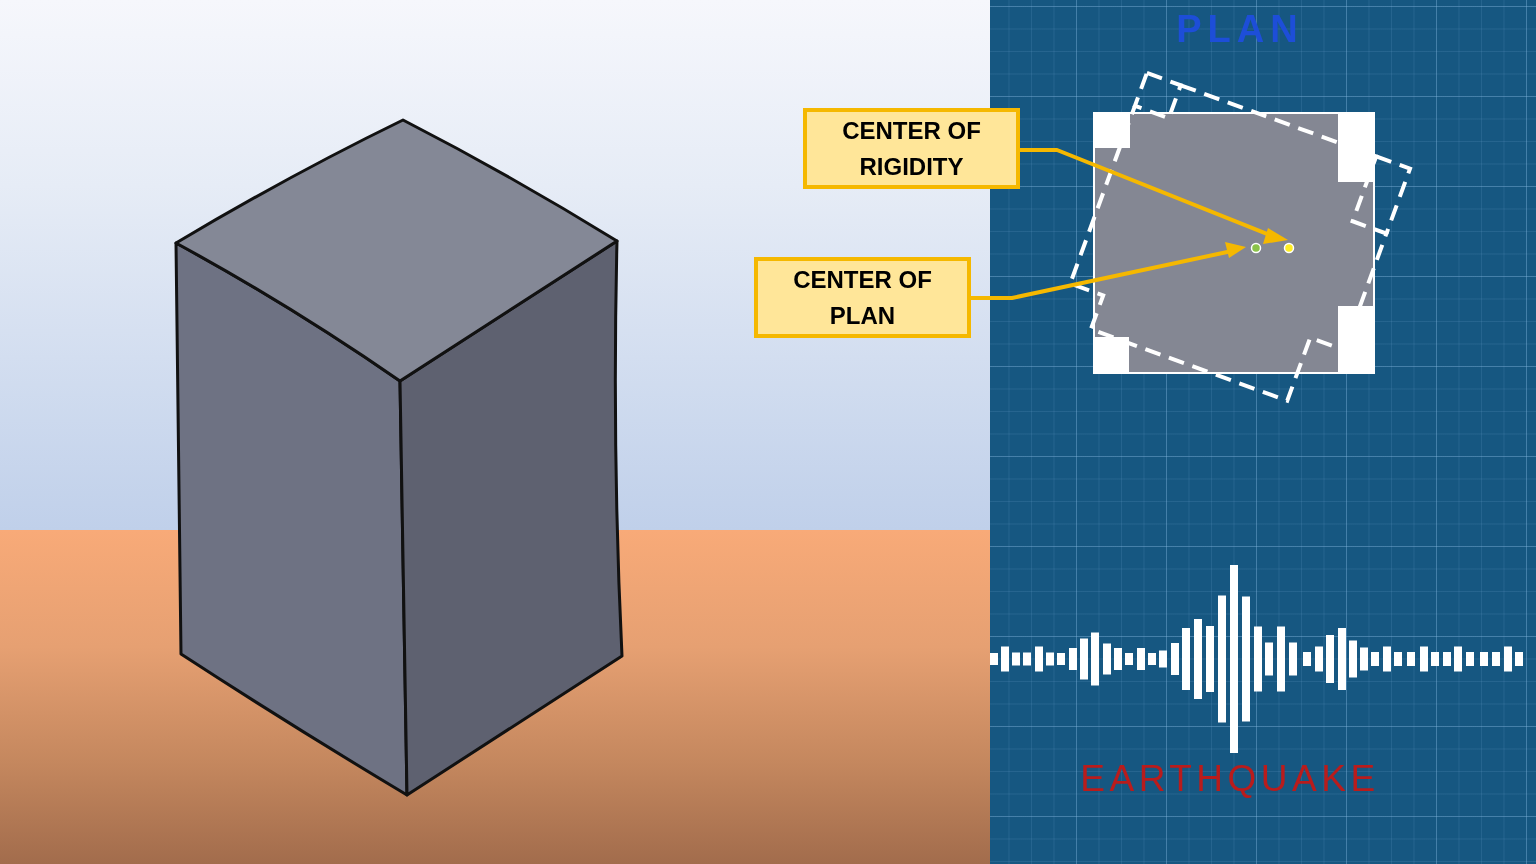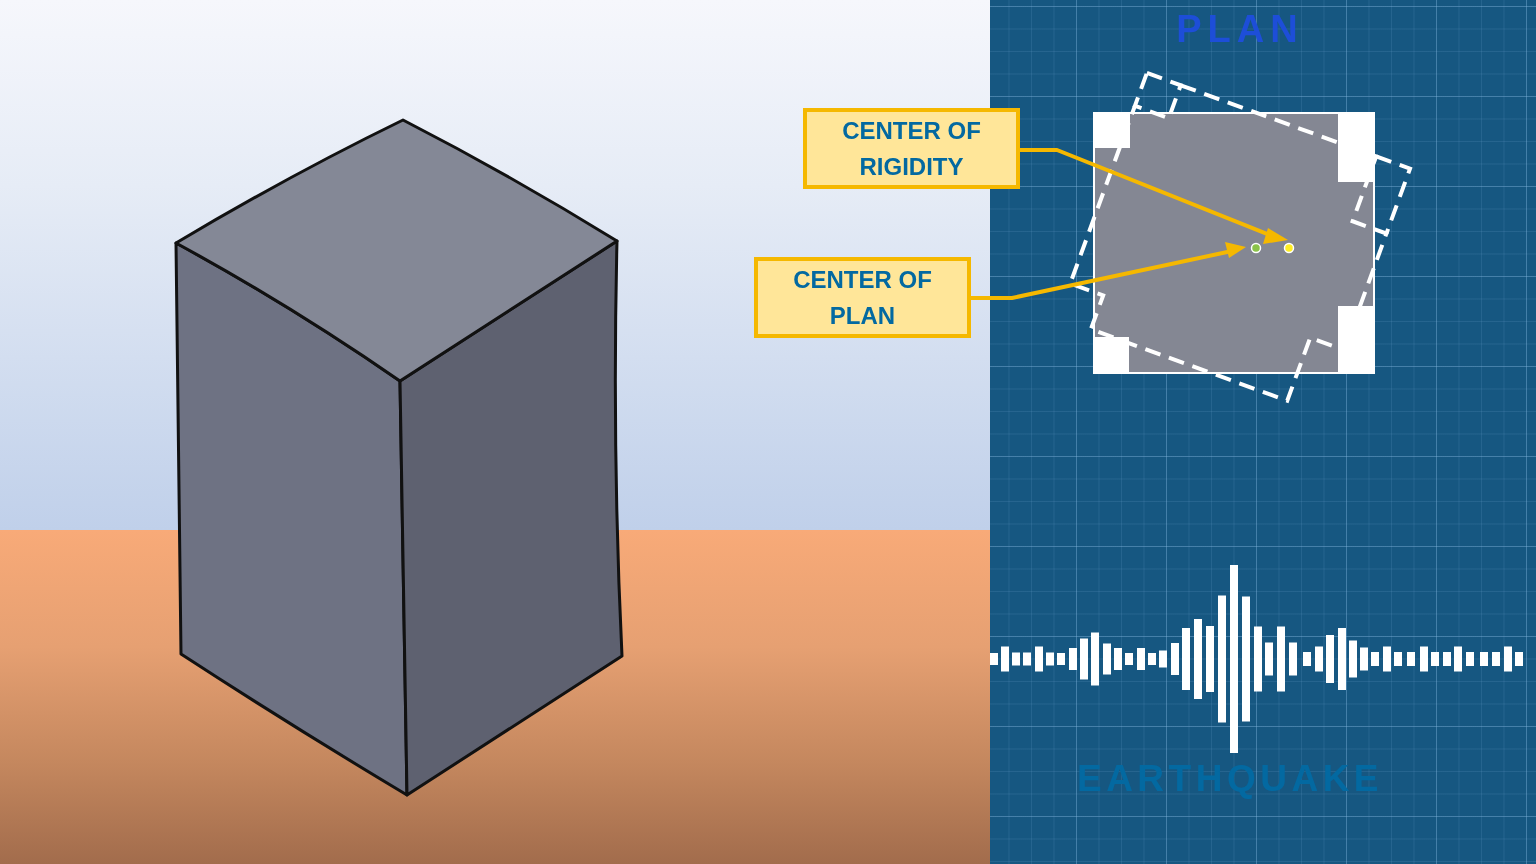--- a/index.html
+++ b/index.html
@@ -10,22 +10,22 @@
     background-image:
       linear-gradient(to right, rgba(140,190,230,0.30) 1px, transparent 1px),
       linear-gradient(to bottom, rgba(140,190,230,0.30) 1px, transparent 1px),
       linear-gradient(to right, rgba(120,170,215,0.16) 1px, transparent 1px),
       linear-gradient(to bottom, rgba(120,170,215,0.16) 1px, transparent 1px);
     background-size: 90px 90px, 90px 90px, 22.5px 22.5px, 22.5px 22.5px;
     background-position: -4px 6px, -4px 6px, -4px 6px, -4px 6px;
   }
   svg.layer { position: absolute; left: 0; top: 0; }
   .title { position: absolute; left: 1140px; top: 8px; width: 200px; text-align: center; color: #1d4ed8; font-weight: bold; font-size: 38px; letter-spacing: 6px; }
-  .eq-label { position: absolute; left: 1060px; top: 758px; width: 340px; text-align: center; color: #0369a1; font-weight: bold; font-size: 37px; letter-spacing: 4.5px; }
-  .callout { position: absolute; background: #ffe699; border: 4px solid #f5b800; box-sizing: border-box; display: flex; flex-direction: column; align-items: center; justify-content: center; color: #0369a1; font-weight: bold; font-size: 24px; line-height: 36px; text-align: center; }
+  .eq-label { position: absolute; left: 1060px; top: 758px; width: 340px; text-align: center; color: #b91c1c; font-weight: normal; font-size: 37px; letter-spacing: 4.5px; }
+  .callout { position: absolute; background: #ffe699; border: 4px solid #f5b800; box-sizing: border-box; display: flex; flex-direction: column; align-items: center; justify-content: center; color: #000000; font-weight: bold; font-size: 24px; line-height: 36px; text-align: center; }
   .callout-rig { left: 803px; top: 108px; width: 217px; height: 81px; }
   .callout-mass { left: 754px; top: 257px; width: 217px; height: 81px; }
 </style>
 </head>
 <body>
 
 <div class="sky"></div>
 <div class="ground"></div>
 
 <svg class="layer" width="990" height="864">

